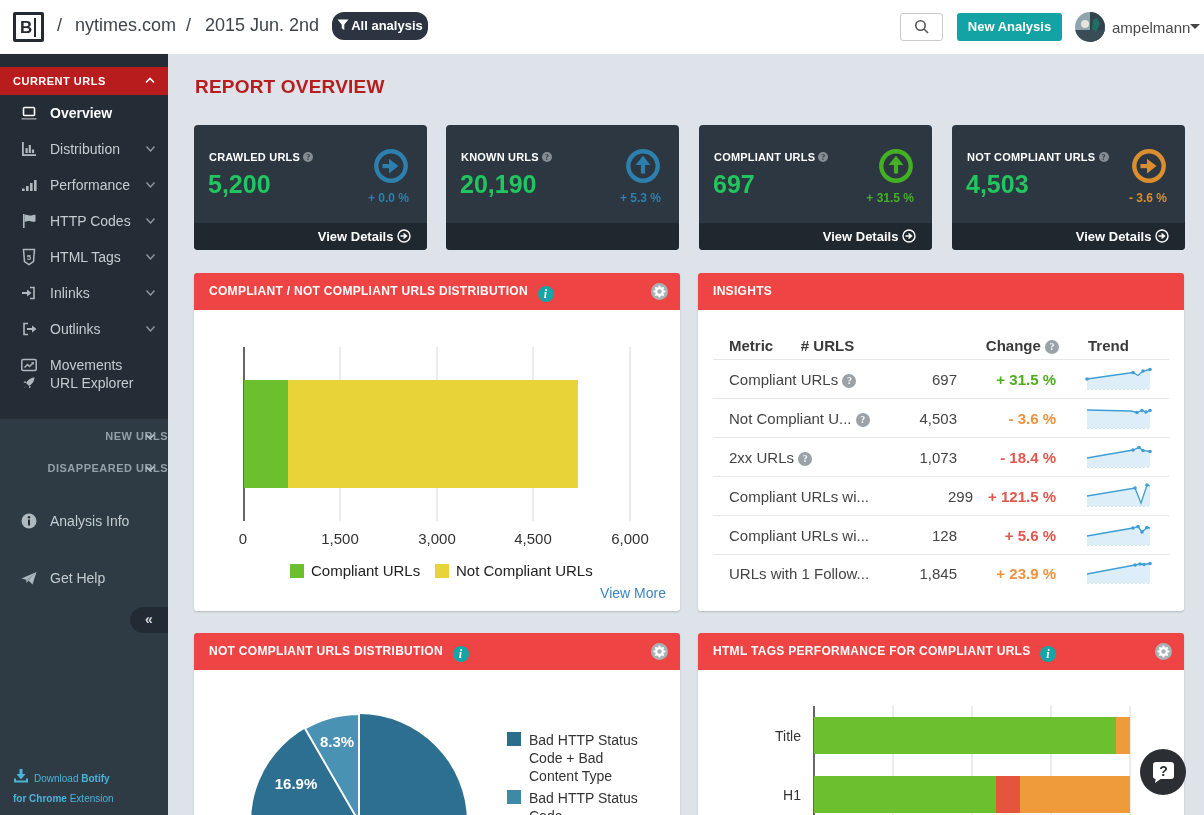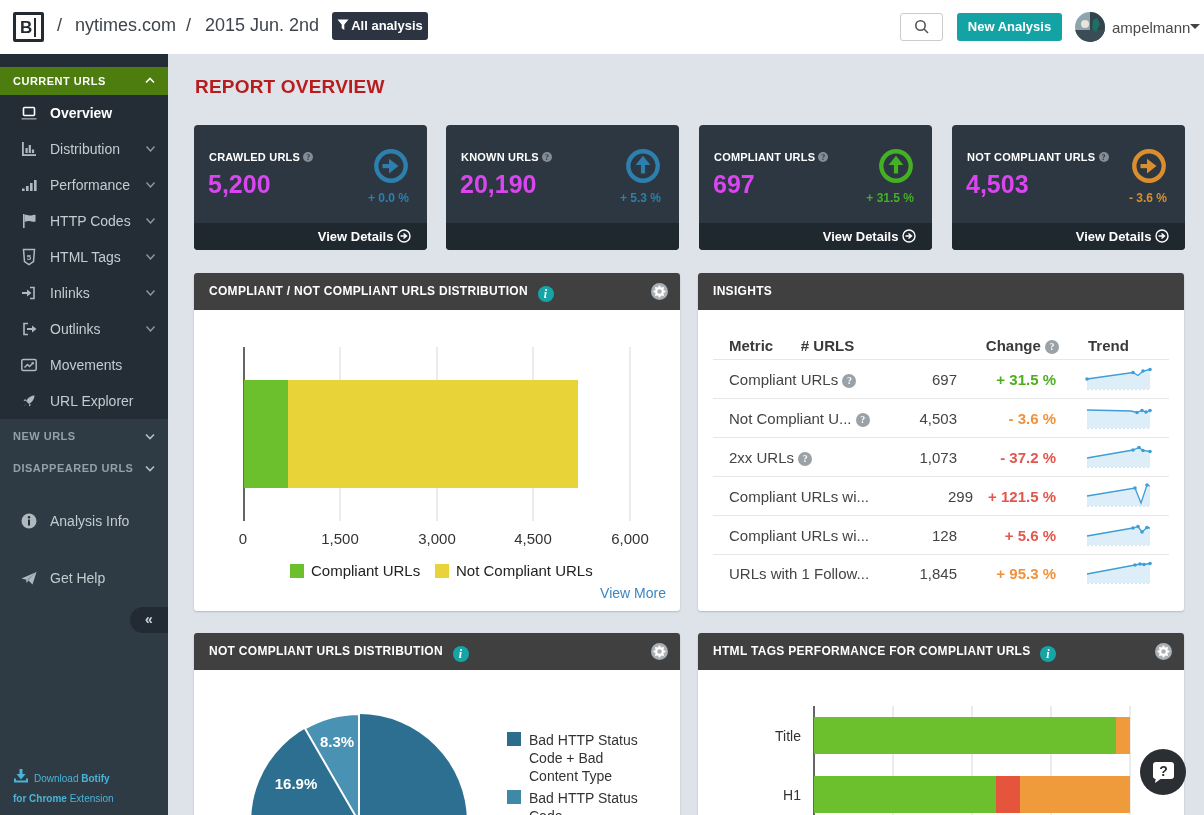--- a/index.html
+++ b/index.html
@@ -2,48 +2,48 @@
 <html><head>
 <meta charset="utf-8">
 <style>
 * { margin:0; padding:0; box-sizing:border-box; }
 html,body { width:1204px; height:815px; overflow:hidden; font-family:"Liberation Sans",sans-serif; background:#dde3e9; }
 .header { position:absolute; left:0; top:0; width:1204px; height:54px; background:#fff; z-index:5; }
 .logo { position:absolute; left:13px; top:12px; width:31px; height:30px; border:3px solid #232a31; border-radius:2px; background:#fff; }
 .logo .b { position:absolute; left:4px; top:3px; font-weight:bold; font-size:17px; color:#232a31; }
 .logo .cursor { position:absolute; right:5px; top:3px; width:2px; height:19px; background:#232a31; }
 .crumb { position:absolute; top:15px; font-size:18px; color:#3e454c; }
-.allbtn { position:absolute; left:332px; top:12px; width:96px; height:28px; background:#2b3440; color:#fff; border-radius:3px; font-size:13px; font-weight:bold; line-height:28px; text-align:center; }
+.allbtn { position:absolute; left:332px; top:12px; width:96px; height:28px; background:#2b3440; color:#fff; border-radius:12px; font-size:13px; font-weight:bold; line-height:28px; text-align:center; }
 .searchbtn { position:absolute; left:900px; top:13px; width:43px; height:28px; border:1px solid #c9ccce; border-radius:3px; background:#fff; }
 .newbtn { position:absolute; left:957px; top:13px; width:105px; height:28px; background:#13a3a5; border-radius:3px; color:#fff; font-size:13px; font-weight:bold; text-align:center; line-height:28px; }
 .avatar { position:absolute; left:1075px; top:12px; width:30px; height:30px; border-radius:50%; overflow:hidden; }
 .uname { position:absolute; left:1112px; top:19px; font-size:15px; color:#4a4a4a; }
 .ucaret { position:absolute; left:1190px; top:24px; width:0; height:0; border-left:5px solid transparent; border-right:5px solid transparent; border-top:5px solid #444; }
 .sidebar { position:absolute; left:0; top:54px; width:168px; height:761px; background:#2f3b44; z-index:4; }
 .sb-dark { position:absolute; left:0; top:0; width:168px; height:365px; background:#242d35; }
-.sb-current { position:absolute; left:0; top:13px; width:168px; height:28px; background:#4d7c0f; color:#fff; font-size:11px; font-weight:bold; letter-spacing:0.5px; line-height:28px; padding-left:13px; }
+.sb-current { position:absolute; left:0; top:13px; width:168px; height:28px; background:#b91c1c; color:#fff; font-size:11px; font-weight:bold; letter-spacing:0.5px; line-height:28px; padding-left:13px; }
 .sb-item { position:absolute; left:0; width:168px; height:36px; line-height:36px; color:#c3ccd1; font-size:14px; padding-left:50px; }
 .sb-item.active { color:#fff; font-weight:bold; }
 .sb-item svg.mi { position:absolute; left:20px; top:9px; }
-.sb-sec { position:absolute; left:0; width:168px; height:32px; line-height:32px; color:#94a0a9; font-size:11px; font-weight:bold; letter-spacing:0.5px; padding-left:13px; }
+.sb-sec { position:absolute; left:0; width:168px; height:32px; line-height:32px; color:#94a0a9; font-size:11px; font-weight:bold; letter-spacing:0.5px; padding-left:13px;text-align:right; }
 .chev { position:absolute; right:13px; }
 .collapse { position:absolute; left:130px; top:553px; width:38px; height:26px; background:#222b33; border-radius:13px 0 0 13px; color:#cfd6da; text-align:center; line-height:24px; font-size:14px; font-weight:bold; }
 .dl { position:absolute; left:13px; top:715px; width:152px; color:#49b4d8; font-size:10px; line-height:19.5px; }
 .main { position:absolute; left:168px; top:54px; width:1036px; height:761px; }
 h1.title { position:absolute; left:27px; top:22px; font-size:19px; font-weight:bold; color:#b91c1c; letter-spacing:0.2px; }
 .kpi { position:absolute; top:71px; width:233px; height:125px; background:#2c3741; border-radius:4px; overflow:hidden; }
 .kpi .lbl { position:absolute; left:15px; top:26px; color:#fff; font-size:11px; font-weight:bold; letter-spacing:0.2px; }
-.kpi .num { position:absolute; left:14px; top:47px; color:#d946ef; font-size:25px; font-weight:bold; line-height:25px; }
+.kpi .num { position:absolute; left:14px; top:47px; color:#22c55e; font-size:25px; font-weight:bold; line-height:25px; }
 .kpi .pct { position:absolute; right:18px; top:66px; font-size:12px; font-weight:bold; }
 .kpi .foot { position:absolute; left:0; bottom:0; width:100%; height:27px; background:#20282f; color:#fff; font-size:13px; font-weight:bold; text-align:right; line-height:27px; padding-right:16px; }
 .kpi .icon { position:absolute; left:180px; top:24px; }
 .qm { display:inline-block; width:10px; height:10px; border-radius:50%; background:#848d94; color:#2c3741; font-size:8px; font-weight:bold; text-align:center; line-height:11px; vertical-align:1px; font-family:"Liberation Serif",serif; }
 .qm2 { display:inline-block; width:14px; height:14px; border-radius:50%; background:#9aa2a8; color:#fff; font-size:10px; font-weight:bold; text-align:center; line-height:14px; vertical-align:1px; font-family:"Liberation Serif",serif; }
 .panel { position:absolute; background:#fff; border-radius:3px; box-shadow:0 1px 2px rgba(0,0,0,0.18); }
-.phead { height:37px; background:#404040; border-radius:3px 3px 0 0; color:#fff; font-size:12px; font-weight:bold; letter-spacing:0.3px; line-height:37px; padding-left:15px; position:relative; }
+.phead { height:37px; background:#ef4444; border-radius:3px 3px 0 0; color:#fff; font-size:12px; font-weight:bold; letter-spacing:0.3px; line-height:37px; padding-left:15px; position:relative; }
 .pinfo { display:inline-block; width:16px; height:16px; border-radius:50%; background:#15a5a7; color:#fff; font-size:12px; font-weight:bold; text-align:center; line-height:16px; vertical-align:-3px; margin-left:6px; font-family:"Liberation Serif",serif; font-style:italic; }
 .pgear { position:absolute; right:12px; top:10px; }
 .t-head { position:absolute; font-size:15px; font-weight:bold; color:#3a3a3a; }
 .t-cell { position:absolute; font-size:15px; color:#444; }
 .t-sep { position:absolute; left:15px; width:456px; height:1px; background:#e7e7e7; }
 .xlab { position:absolute; font-size:15px; color:#333; }
 .leg { position:absolute; font-size:15px; color:#222; }
 .legsq { display:inline-block; width:14px; height:14px; vertical-align:-2px; margin-right:7px; }
 .vmore { position:absolute; font-size:14px; color:#3b86c4; }
 .helpbubble { position:absolute; left:1140px; top:749px; width:46px; height:46px; background:#2b2e33; border-radius:50%; z-index:9; }
@@ -174,21 +174,21 @@
         <polygon points="2,7 46,8 52,9.5 57,7.5 61,9 65,7.5 65,25 2,25" fill="#ddeef9"></polygon>
         <polyline points="2,7 46,8 52,9.5 57,7.5 61,9 65,7.5" fill="none" stroke="#3e9ed6" stroke-width="1.3"></polyline>
         <line x1="2" y1="25.5" x2="65" y2="25.5" stroke="#cfe7f5" stroke-width="1.2" stroke-dasharray="2,2"></line>
         <circle cx="52" cy="9.5" r="1.8" fill="#3e9ed6"></circle>
         <circle cx="57" cy="7.5" r="1.8" fill="#3e9ed6"></circle>
         <circle cx="61" cy="9" r="1.8" fill="#3e9ed6"></circle>
         <circle cx="65" cy="7.5" r="1.8" fill="#3e9ed6"></circle>
       </svg>
     <div class="t-cell" style="left:31px; top:176px;">2xx URLs <span class="qm2">?</span></div>
     <div class="t-cell" style="left:0; top:176px; width:259px; text-align:right;">1,073</div>
-    <div class="t-cell" style="left:0; top:176px; width:358px; text-align:right; color:#e2574d; font-weight:bold;">- 37.2 %</div>
+    <div class="t-cell" style="left:0; top:176px; width:358px; text-align:right; color:#e2574d; font-weight:bold;">- 18.4 %</div>
     <svg style="position:absolute; left:387px; top:169px;" width="68" height="30" viewBox="0 0 68 30">
         <polygon points="2,16 48,8 54,5.5 58,8.5 65,9.5 65,25 2,25" fill="#ddeef9"></polygon>
         <polyline points="2,16 48,8 54,5.5 58,8.5 65,9.5" fill="none" stroke="#3e9ed6" stroke-width="1.3"></polyline>
         <line x1="2" y1="25.5" x2="65" y2="25.5" stroke="#cfe7f5" stroke-width="1.2" stroke-dasharray="2,2"></line>
         <circle cx="48" cy="8" r="1.8" fill="#3e9ed6"></circle>
         <circle cx="54" cy="5.5" r="1.8" fill="#3e9ed6"></circle>
         <circle cx="58" cy="8.5" r="1.8" fill="#3e9ed6"></circle>
         <circle cx="65" cy="9.5" r="1.8" fill="#3e9ed6"></circle>
       </svg>
     <div class="t-cell" style="left:31px; top:215px;">Compliant URLs wi...</div>
@@ -208,21 +208,21 @@
         <polygon points="2,16 48,8 53,6.5 57,12 62,7.5 65,8 65,25 2,25" fill="#ddeef9"></polygon>
         <polyline points="2,16 48,8 53,6.5 57,12 62,7.5 65,8" fill="none" stroke="#3e9ed6" stroke-width="1.3"></polyline>
         <line x1="2" y1="25.5" x2="65" y2="25.5" stroke="#cfe7f5" stroke-width="1.2" stroke-dasharray="2,2"></line>
         <circle cx="48" cy="8" r="1.8" fill="#3e9ed6"></circle>
         <circle cx="53" cy="6.5" r="1.8" fill="#3e9ed6"></circle>
         <circle cx="57" cy="12" r="1.8" fill="#3e9ed6"></circle>
         <circle cx="62" cy="7.5" r="1.8" fill="#3e9ed6"></circle>
       </svg>
     <div class="t-cell" style="left:31px; top:292px;">URLs with 1 Follow...</div>
     <div class="t-cell" style="left:0; top:292px; width:259px; text-align:right;">1,845</div>
-    <div class="t-cell" style="left:0; top:292px; width:358px; text-align:right; color:#f0913c; font-weight:bold;">+ 95.3 %</div>
+    <div class="t-cell" style="left:0; top:292px; width:358px; text-align:right; color:#f0913c; font-weight:bold;">+ 23.9 %</div>
     <svg style="position:absolute; left:387px; top:285px;" width="68" height="30" viewBox="0 0 68 30">
         <polygon points="2,16 50,7 55,6 59,6.5 65,5.5 65,25 2,25" fill="#ddeef9"></polygon>
         <polyline points="2,16 50,7 55,6 59,6.5 65,5.5" fill="none" stroke="#3e9ed6" stroke-width="1.3"></polyline>
         <line x1="2" y1="25.5" x2="65" y2="25.5" stroke="#cfe7f5" stroke-width="1.2" stroke-dasharray="2,2"></line>
         <circle cx="50" cy="7" r="1.8" fill="#3e9ed6"></circle>
         <circle cx="55" cy="6" r="1.8" fill="#3e9ed6"></circle>
         <circle cx="59" cy="6.5" r="1.8" fill="#3e9ed6"></circle>
         <circle cx="65" cy="5.5" r="1.8" fill="#3e9ed6"></circle>
       </svg>
   </div>
@@ -342,21 +342,21 @@
         <rect x="7" y="8" width="6" height="2" fill="#aeb9bf"></rect>
         <path d="M12 5.5 L16.5 9 L12 12.5 Z" fill="#aeb9bf"></path>
       </svg>Outlinks<svg class="chev" style="top:15px" width="9" height="6" viewBox="0 0 9 6">
         <path d="M0.5 0.5 L4.5 5 L8.5 0.5" fill="none" stroke="#8d99a3" stroke-width="1.4"></path>
       </svg></div>
   <div class="sb-item" style="top:293px;"><svg class="mi" width="18" height="18" viewBox="0 0 18 18">
         <rect x="1.8" y="3.5" width="14.4" height="11" rx="1.5" fill="none" stroke="#aeb9bf" stroke-width="1.5"></rect>
         <polyline points="4.5,11.5 7.5,8.5 9.5,10.5 13.5,6.5" fill="none" stroke="#aeb9bf" stroke-width="1.5"></polyline>
         <path d="M13.8 6.2 l-2.8 0.4 l2.6 2.2 Z" fill="#aeb9bf"></path>
       </svg>Movements</div>
-  <div class="sb-item" style="top:329px;"><svg class="mi" width="18" height="18" viewBox="0 0 18 18">
+  <div class="sb-item" style="top:311px;"><svg class="mi" width="18" height="18" viewBox="0 0 18 18">
         <path d="M14.5 3.5 C11 3.5 7.5 6 6 9 L9 12 C12 10.5 14.5 7 14.5 3.5 Z M6 9 L3.5 8.8 L5.2 6.8 Z M9 12 L9.2 14.5 L11.2 12.8 Z M4 14 C4.8 12.8 6 12.5 6 12.5 C6 12.5 5.2 13.2 4 14 Z" fill="#aeb9bf"></path>
       </svg>URL Explorer</div>
   <div class="sb-sec" style="top:366px;">NEW URLS<svg class="chev" style="top:13px" width="10" height="7" viewBox="0 0 10 7">
         <path d="M1 1.5 L5 5.5 L9 1.5" fill="none" stroke="#b7bfc6" stroke-width="1.6"></path>
       </svg></div>
   <div class="sb-sec" style="top:398px;">DISAPPEARED URLS<svg class="chev" style="top:13px" width="10" height="7" viewBox="0 0 10 7">
         <path d="M1 1.5 L5 5.5 L9 1.5" fill="none" stroke="#b7bfc6" stroke-width="1.6"></path>
       </svg></div>
   <div class="sb-item" style="top:506px;"><svg class="mi" width="18" height="18" viewBox="0 0 18 18">
         <path d="M1.5 9.5 L16.5 3 L12.5 15.5 L8.5 11.5 L6.5 14 L6.2 10.7 Z" fill="#aeb9bf"></path>

